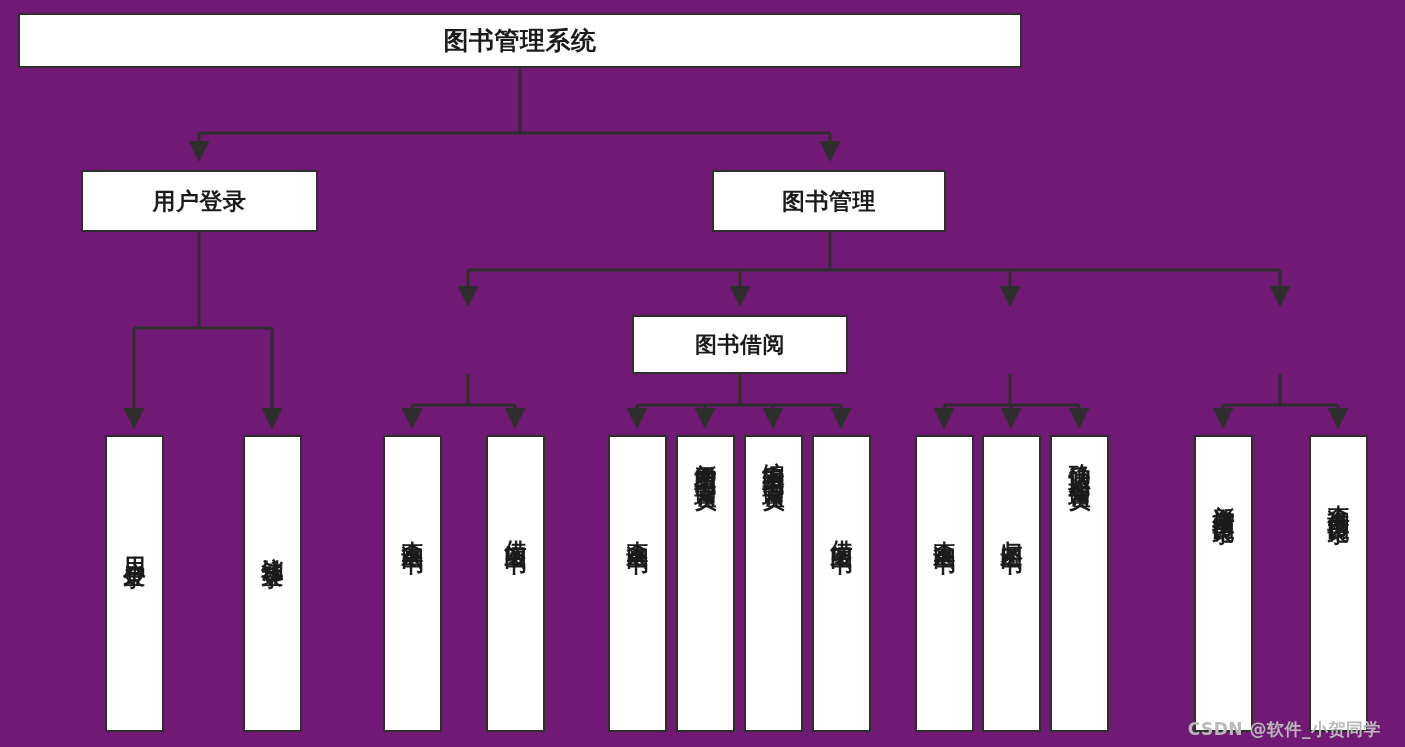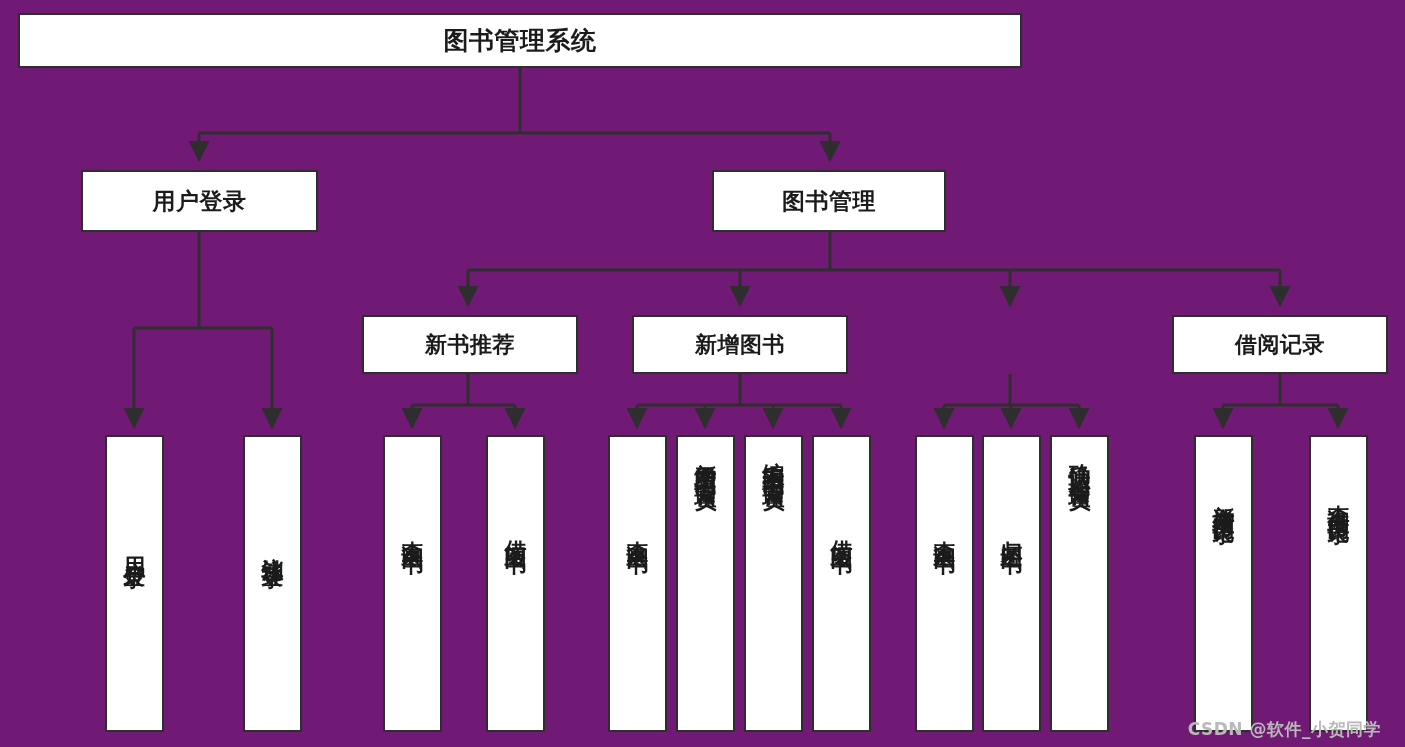--- a/index.html
+++ b/index.html
@@ -146,28 +146,22 @@
     <span class="node-label">图书管理系统</span>
   </div>
 
   <div class="node-box node-mid" style="left:81px; top:170px; width:237px; height:62px;">
     <span class="node-label">用户登录</span>
   </div>
   <div class="node-box node-mid" style="left:712px; top:170px; width:234px; height:62px;justify-content:center;">
     <span class="node-label">图书管理</span>
   </div>
 
-  <div class="node-box node-sub" style="left:362px; top:315px; width:216px; height:59px;">
-    <span class="node-label">新书推荐</span>
-  </div>
   <div class="node-box node-sub" style="left:632px; top:315px; width:216px; height:59px;">
-    <span class="node-label">新增图书</span>
-  </div>
-  <div class="node-box node-sub" style="left:1172px; top:315px; width:216px; height:59px;">
-    <span class="node-label">借阅记录</span>
+    <span class="node-label">图书借阅</span>
   </div>
 
   <div class="node-box node-leaf leaf-pad-login" style="left:105px; top:435px; width:59px; height:297px;">
     <span class="node-label">用户登录</span>
   </div>
   <div class="node-box node-leaf leaf-pad-login" style="left:243px; top:435px; width:59px; height:297px;">
     <span class="node-label">注销登录</span>
   </div>
 
   <div class="node-box node-leaf leaf-pad-mid" style="left:383px; top:435px; width:59px; height:297px;">

